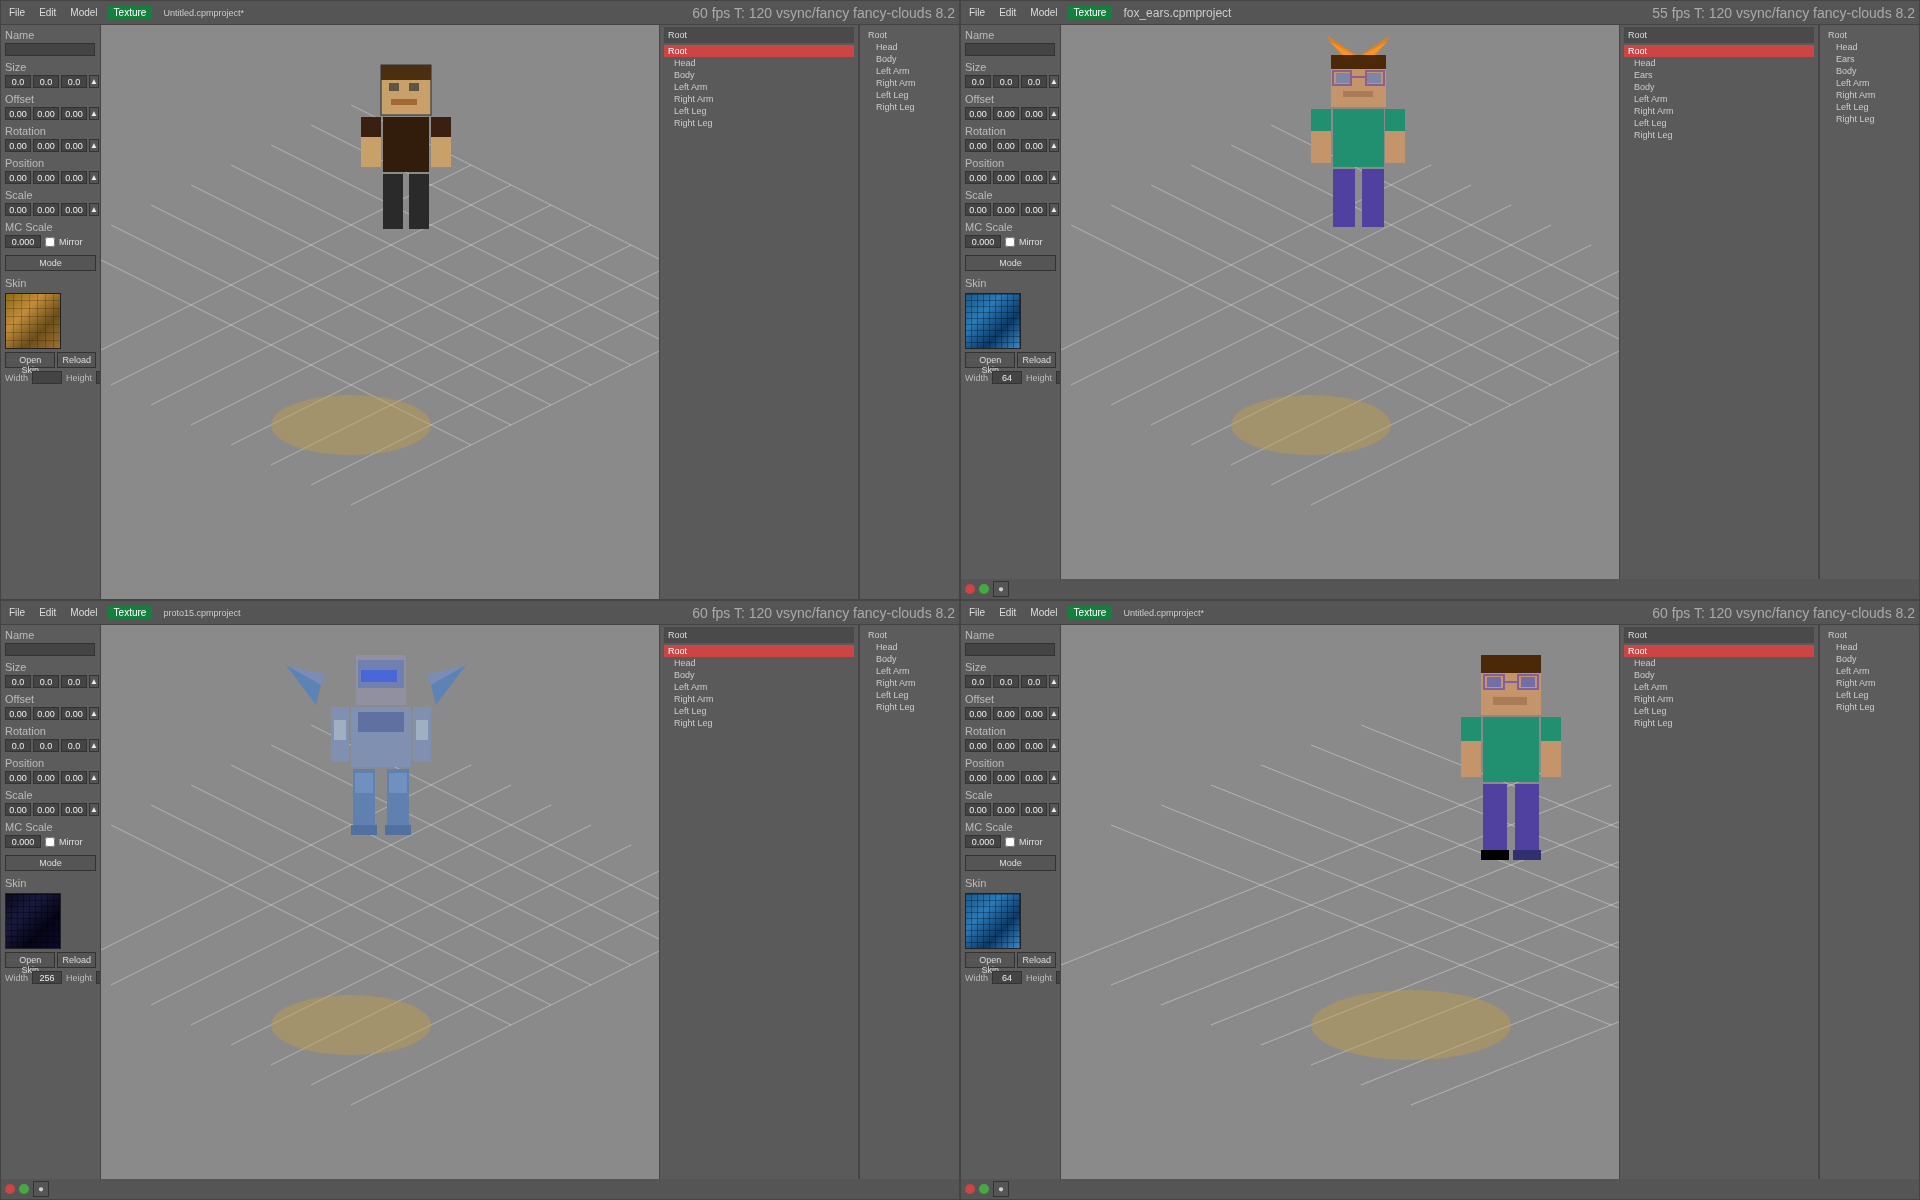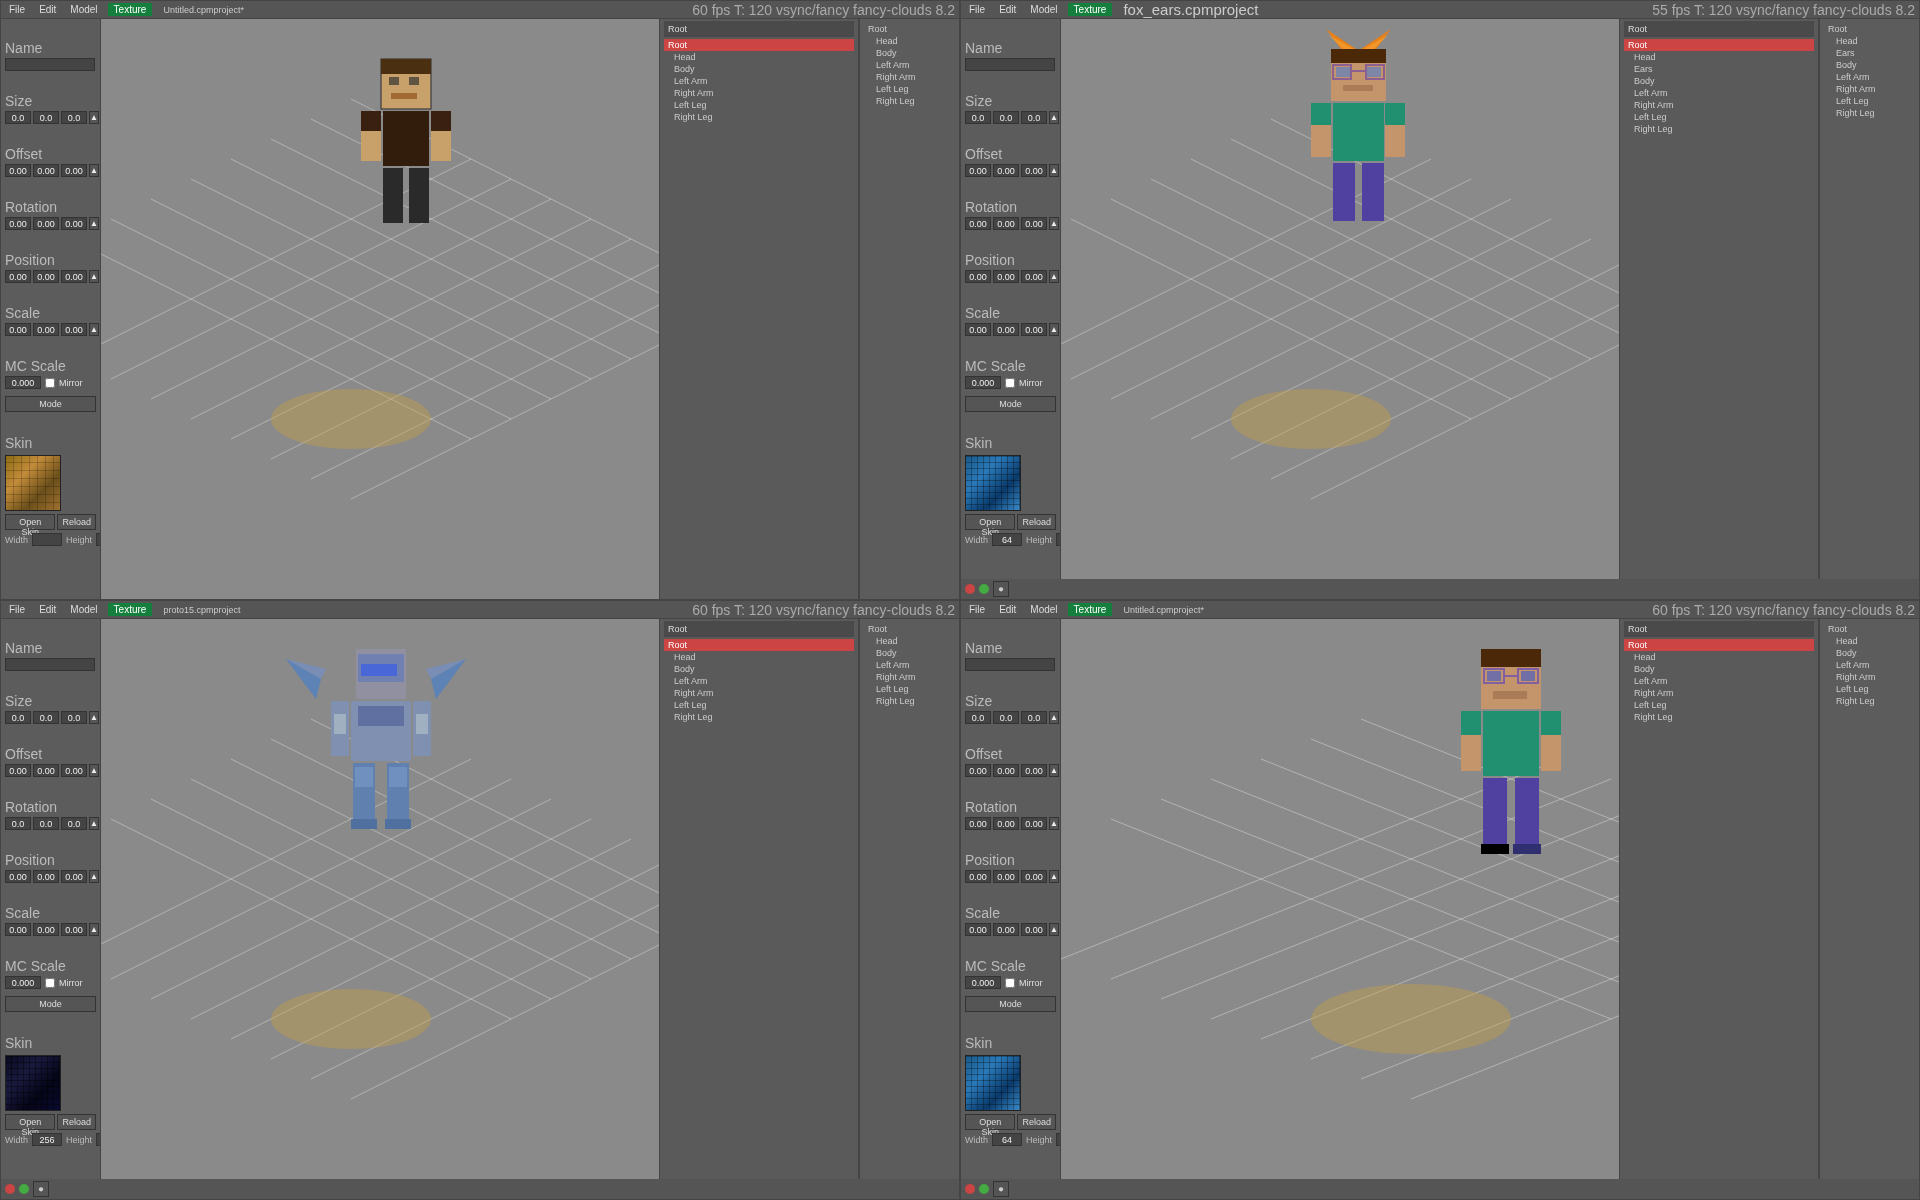--- a/index.html
+++ b/index.html
@@ -25,21 +25,21 @@
       background: #6a6a6a;
       border: 1px solid #444;
       display: flex;
       flex-direction: column;
       overflow: hidden;
       position: relative;
     }
 
     .panel-header {
       background: #555;
-      height: 18px;
+      height: 24px;
       display: flex;
       align-items: center;
       padding: 0 4px;
       gap: 6px;
       border-bottom: 1px solid #444;
       flex-shrink: 0;
     }
 
     .menu-item {
       font-size: 10px;
@@ -86,24 +86,23 @@
     }
 
     .field-group {
       display: flex;
       flex-direction: column;
       gap: 1px;
       margin-bottom: 3px;
     }
 
     .field-label {
-      font-size: 14px;
+      font-size: 11px;
       color: #bbb;
       margin-bottom: 1px;
-      margin-top: 17px;
     }
 
     .field-row {
       display: flex;
       gap: 2px;
       align-items: center;
     }
 
     .num-input {
       background: #444;
@@ -473,21 +472,21 @@
       </div>
     </div>
   </div>
 
   <div class="panel">
     <div class="panel-header">
       <span class="menu-item">File</span>
       <span class="menu-item">Edit</span>
       <span class="menu-item">Model</span>
       <span class="tab active">Texture</span>
-      <span style="font-size:15px;color:#ccc;margin-left:4px;">fox_ears.cpmproject</span>
+      <span style="font-size:12px;color:#ccc;margin-left:4px;">fox_ears.cpmproject</span>
       <span class="fps-label">55 fps T: 120 vsync/fancy fancy-clouds 8.2</span>
     </div>
     <div class="panel-body">
 
       <div class="left-sidebar">
         <div class="field-group">
           <span class="field-label">Name</span>
           <input class="name-input" type="text" value="" style="">
         </div>
         <div class="field-group">

